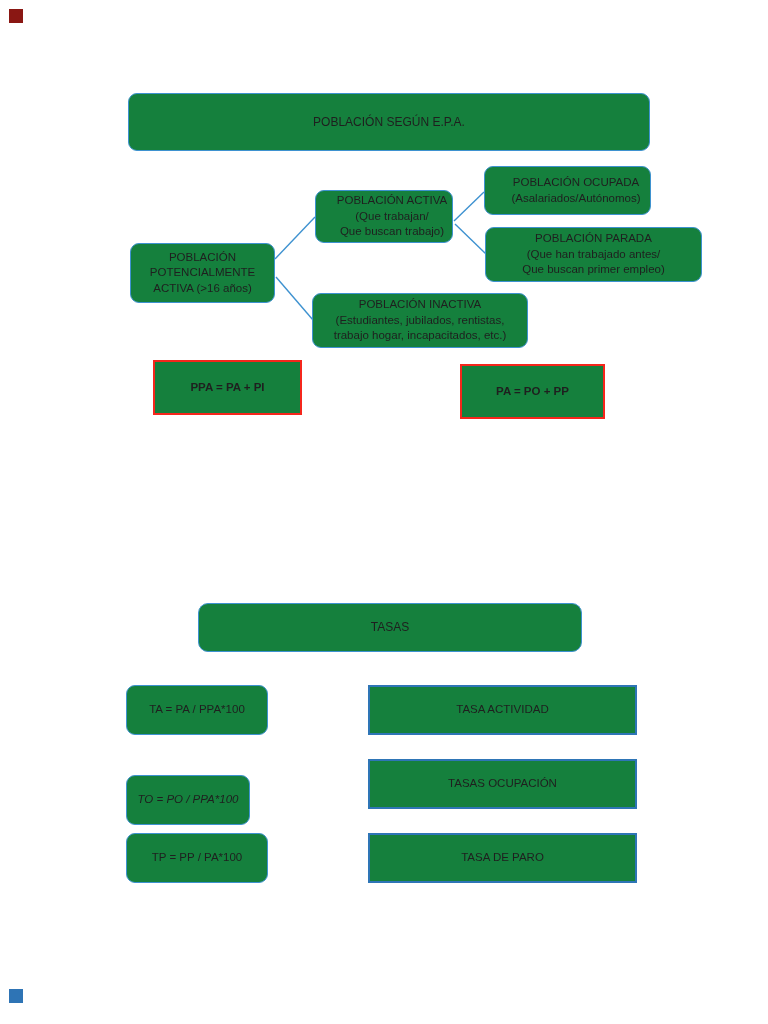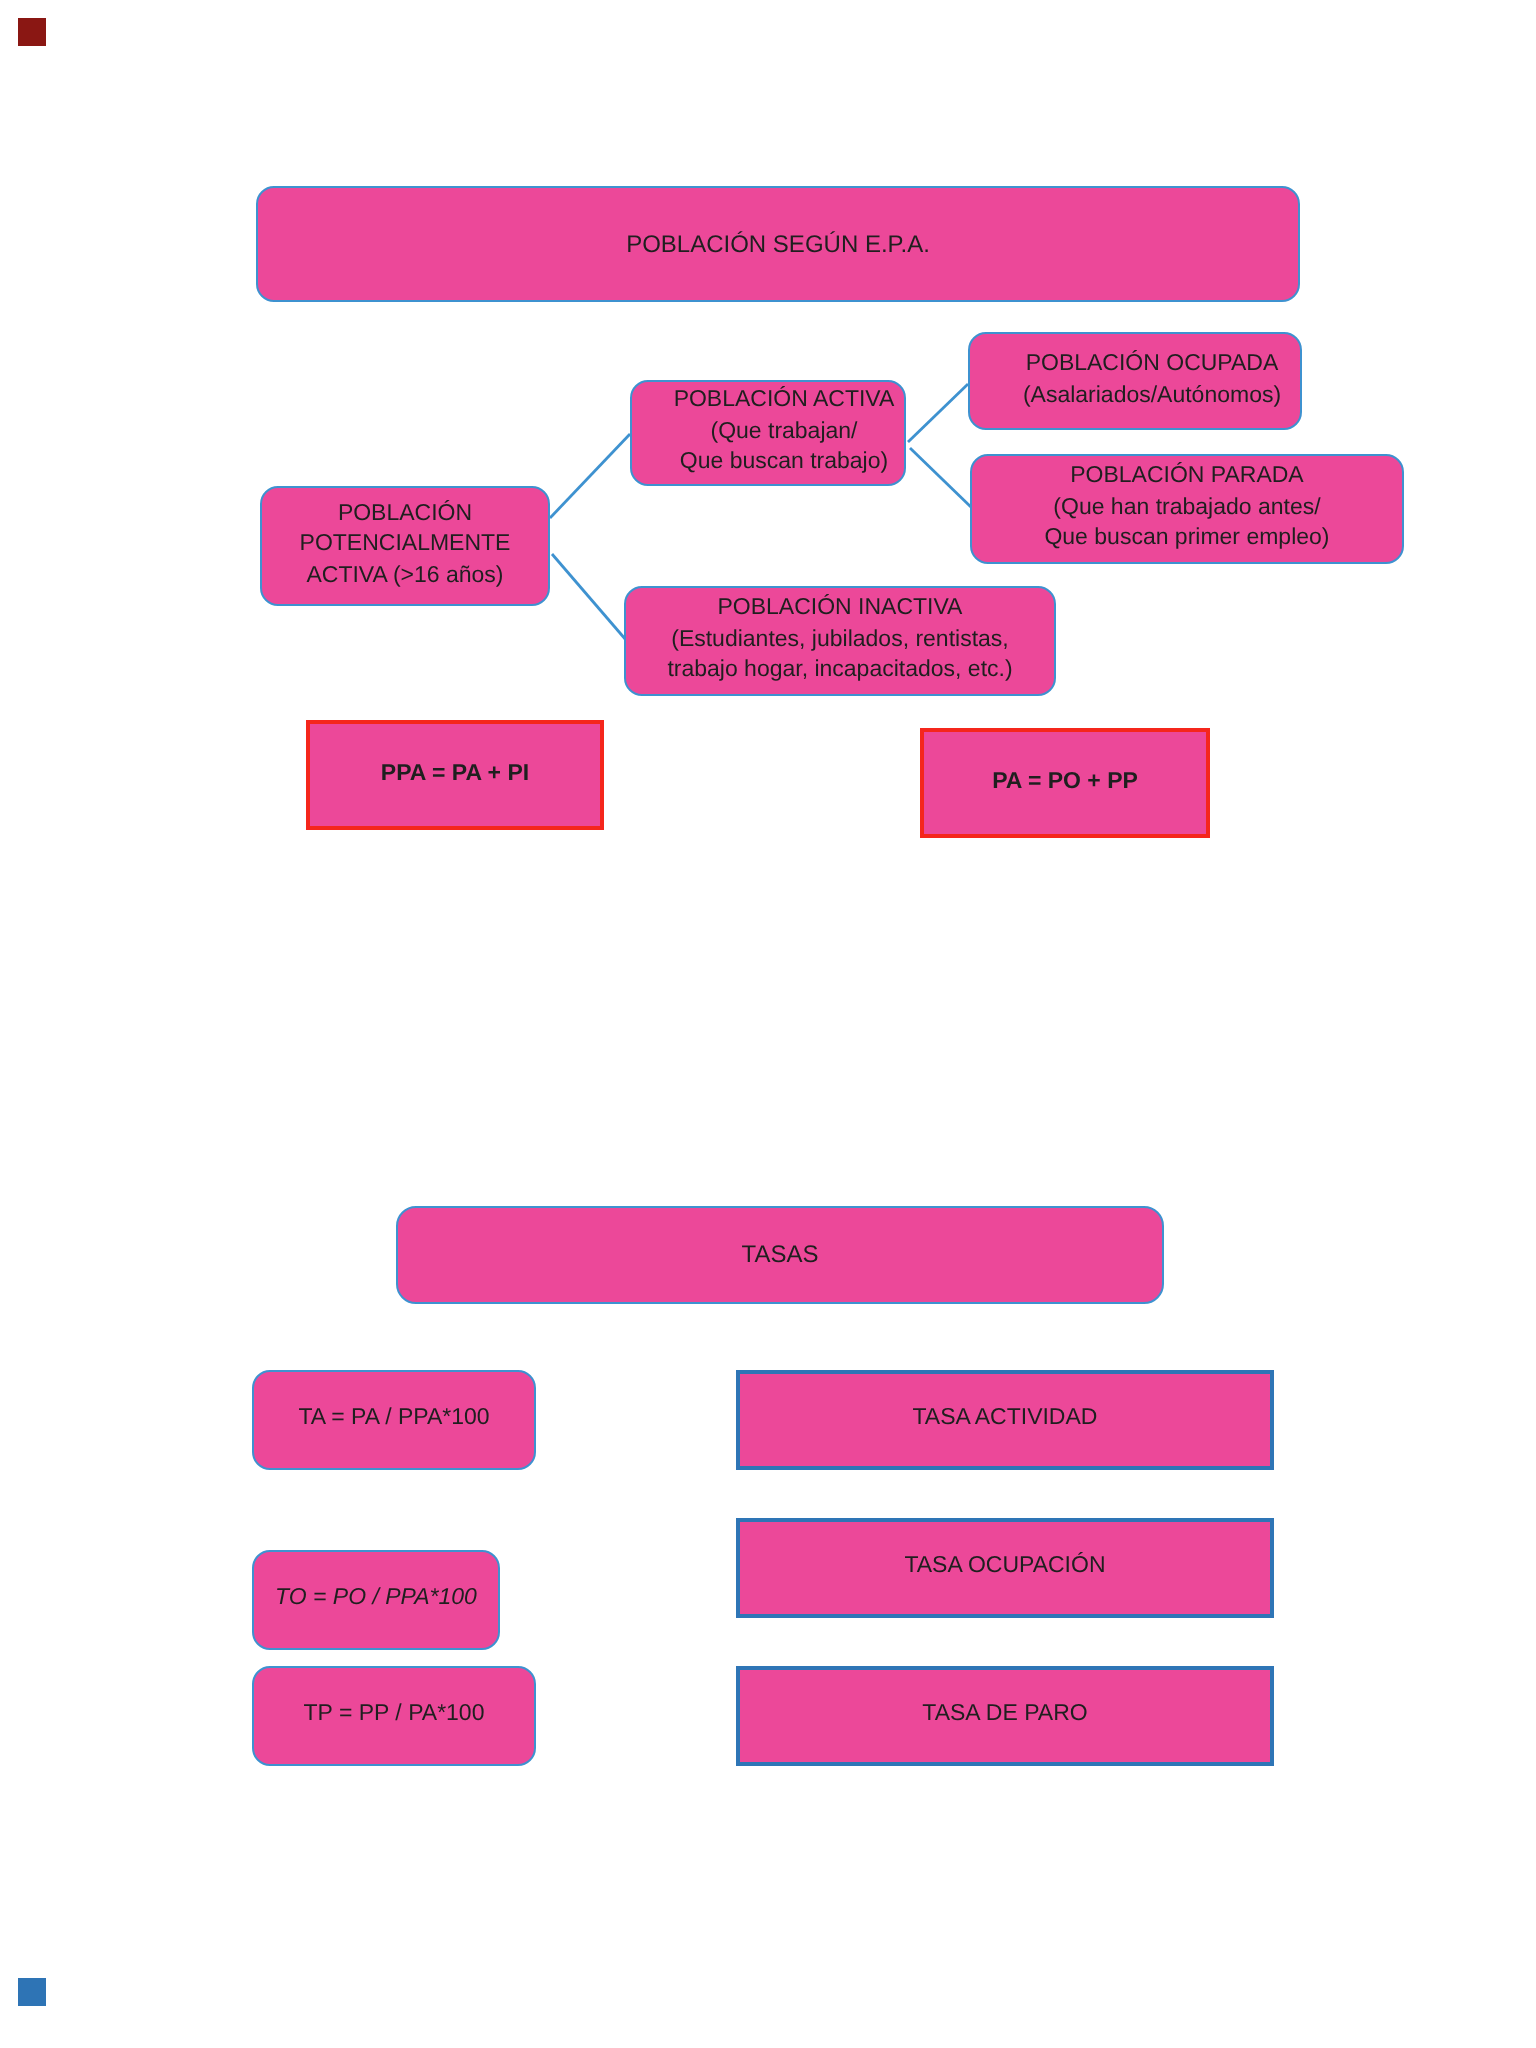--- a/index.html
+++ b/index.html
@@ -12,21 +12,21 @@
     overflow: hidden;
   }
   .page { position: absolute; inset: 0; width: 768px; height: 1024px; }
 
   .box {
     position: absolute;
     display: flex;
     align-items: center;
     justify-content: center;
     text-align: center;
-    background: #ec4899;
+    background: #15803d;
     box-sizing: border-box;
     white-space: pre;
     line-height: 1.34;
   }
   .rbox {            
     border: 1.5px solid #3e92d0;
     border-radius: 9px;
     font-size: 11.5px;
   }
   .sqbox {           
@@ -117,21 +117,21 @@
     <span>TA = PA / PPA*100</span>
   </div>
   <div class="box sqbox" style="left:368px; top:685px; width:269px; height:50px;">
     <span>TASA ACTIVIDAD</span>
   </div>
 
   <div class="box rbox" style="left:126px; top:775px; width:124px; height:50px;font-style:italic;">
     <span>TO = PO / PPA*100</span>
   </div>
   <div class="box sqbox" style="left:368px; top:759px; width:269px; height:50px;">
-    <span>TASA OCUPACIÓN</span>
+    <span>TASAS OCUPACIÓN</span>
   </div>
 
   <div class="box rbox" style="left:126px; top:833px; width:142px; height:50px;">
     <span>TP = PP / PA*100</span>
   </div>
   <div class="box sqbox" style="left:368px; top:833px; width:269px; height:50px;">
     <span>TASA DE PARO</span>
   </div>
 
 </div>

